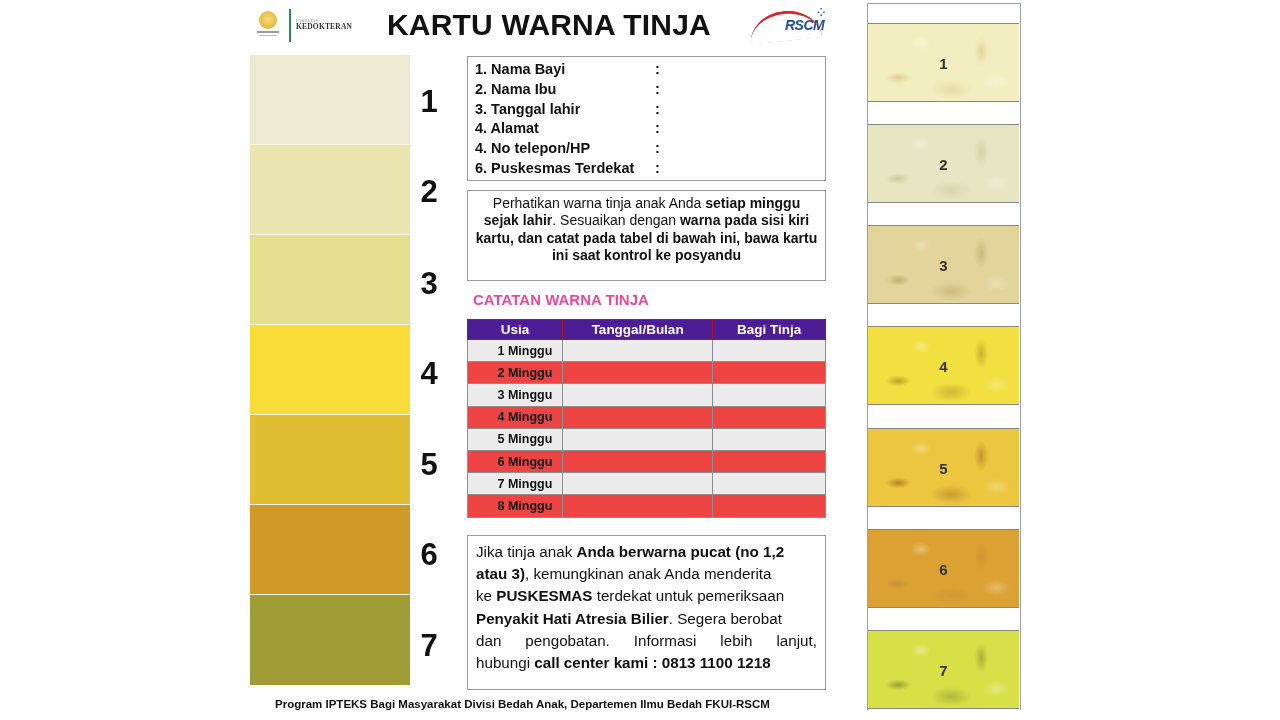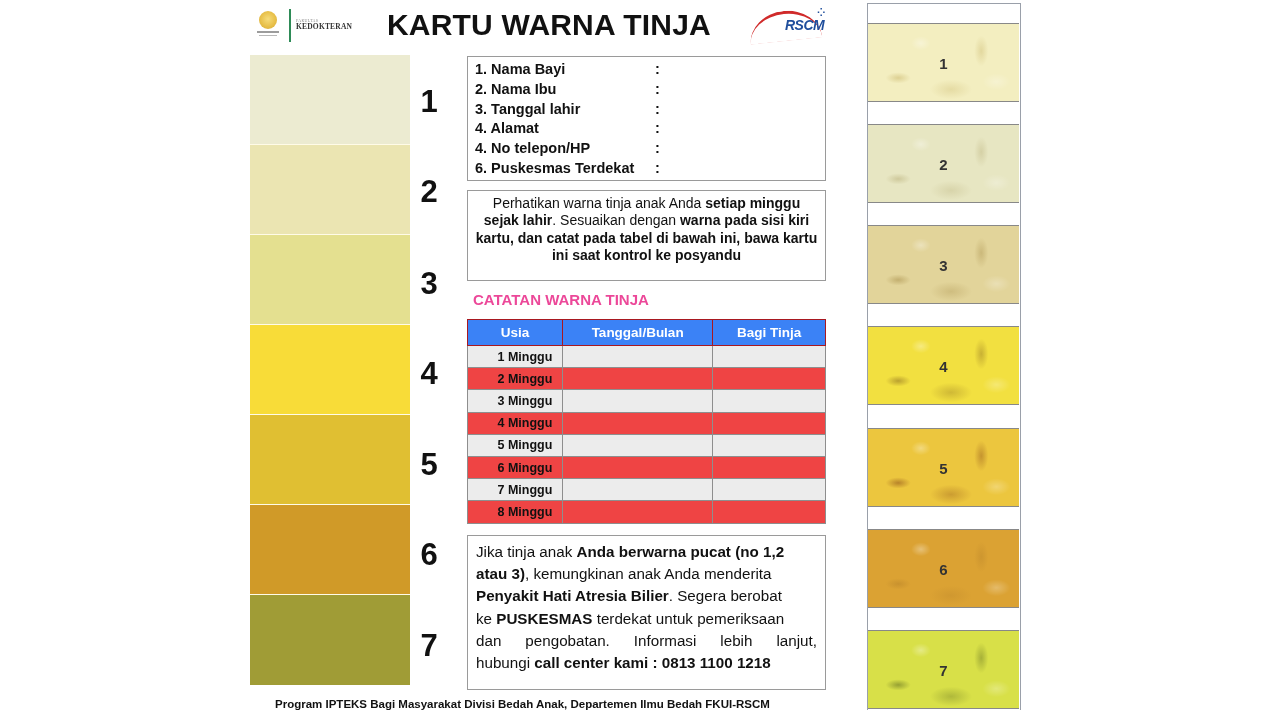--- a/index.html
+++ b/index.html
@@ -36,21 +36,21 @@
   .info-row .colon { position:absolute; left: 180px; }
   .info-row .val { position:absolute; left: 192px; right: 6px; top: 2px; height: 16px; border: none; background: transparent; }
 
   
   .instr-box { position:absolute; left: 467px; top: 190px; width: 359px; height: 91px; border: 1px solid #9a9a9a; padding: 4px 6px; text-align: center; font-size: 14px; line-height: 17.4px; font-weight: 400; }
   .instr-box b { font-weight: 700; }
 
   
   .section-title { position:absolute; left: 473px; top: 291px; font-size: 15px; font-weight: 700; color:#ec4899; }
   .log-table { position:absolute; left: 467px; top: 319px; width: 359px; border-collapse: collapse; font-size: 12.5px; }
-  .log-table th { background: #3b82f6; color: #fff; height: 26px; font-weight: 700; font-size: 13.5px; border: 1px solid #a81820; }
+  .log-table th { background: #4c1d95; color: #fff; height: 20px; font-weight: 700; font-size: 13.5px; border: 1px solid #a81820; }
   .log-table td { height: 22.2px; border: 1px solid #8e8e8e; text-align: center; font-weight: 700; padding-left: 20px; }
   .log-table tr.odd td { background: #ececec; }
   .log-table tr.even td { background: #ef4444; }
   .log-table col.c1 { width: 95px; }
   .log-table col.c2 { width: 151px; }
   .log-table col.c3 { width: 113px; }
 
   
   .warn-box { position:absolute; left: 467px; top: 535px; width: 359px; height: 155px; border: 1px solid #9a9a9a; padding: 5px 8px 0 8px; font-size: 15.2px; line-height: 22.2px; text-align: justify; text-align-last: left; }
   .warn-box b { font-weight: 700; }
@@ -198,22 +198,22 @@
           <td>8 Minggu</td>
           <td></td>
           <td></td>
         </tr>
       </tbody>
   </table>
 
   <div class="warn-box">
     <span class="warn-line"><span>Jika tinja anak </span><b>Anda berwarna pucat (no 1,2</b></span>
     <span class="warn-line"><b>atau 3)</b><span>, kemungkinan anak Anda menderita</span></span>
+    <span class="warn-line"><span>ke </span><b>PUSKESMAS</b><span> terdekat untuk pemeriksaan</span></span>
     <span class="warn-line"><b>Penyakit Hati Atresia Bilier</b><span>. Segera berobat</span></span>
-    <span class="warn-line"><span>ke </span><b>PUSKESMAS</b><span> terdekat untuk pemeriksaan</span></span>
     <span class="warn-line just">dan pengobatan. Informasi lebih lanjut,</span>
     <span class="warn-line"><span>hubungi </span><b>call center kami : 0813 1100 1218</b></span>
   </div>
 
   <div class="footer">Program IPTEKS Bagi Masyarakat Divisi Bedah Anak, Departemen Ilmu Bedah FKUI-RSCM</div>
 
   <div class="photo-strip" id="photo-strip">
       <div class="photo" style="top: 19px;">
         <div class="tex" style="background: radial-gradient(18px 8px at 20% 70%, rgba(201, 182, 106, 0.533), transparent 70%), radial-gradient(10px 22px at 75% 35%, rgba(201, 182, 106, 0.4), transparent 70%), radial-gradient(30px 14px at 55% 85%, rgba(201, 182, 106, 0.333), transparent 70%), radial-gradient(14px 10px at 35% 25%, rgba(255, 255, 255, 0.333), transparent 70%), radial-gradient(20px 12px at 85% 75%, rgba(255, 255, 255, 0.267), transparent 70%), rgb(243, 238, 192);"></div>
         <div class="num">1</div>

